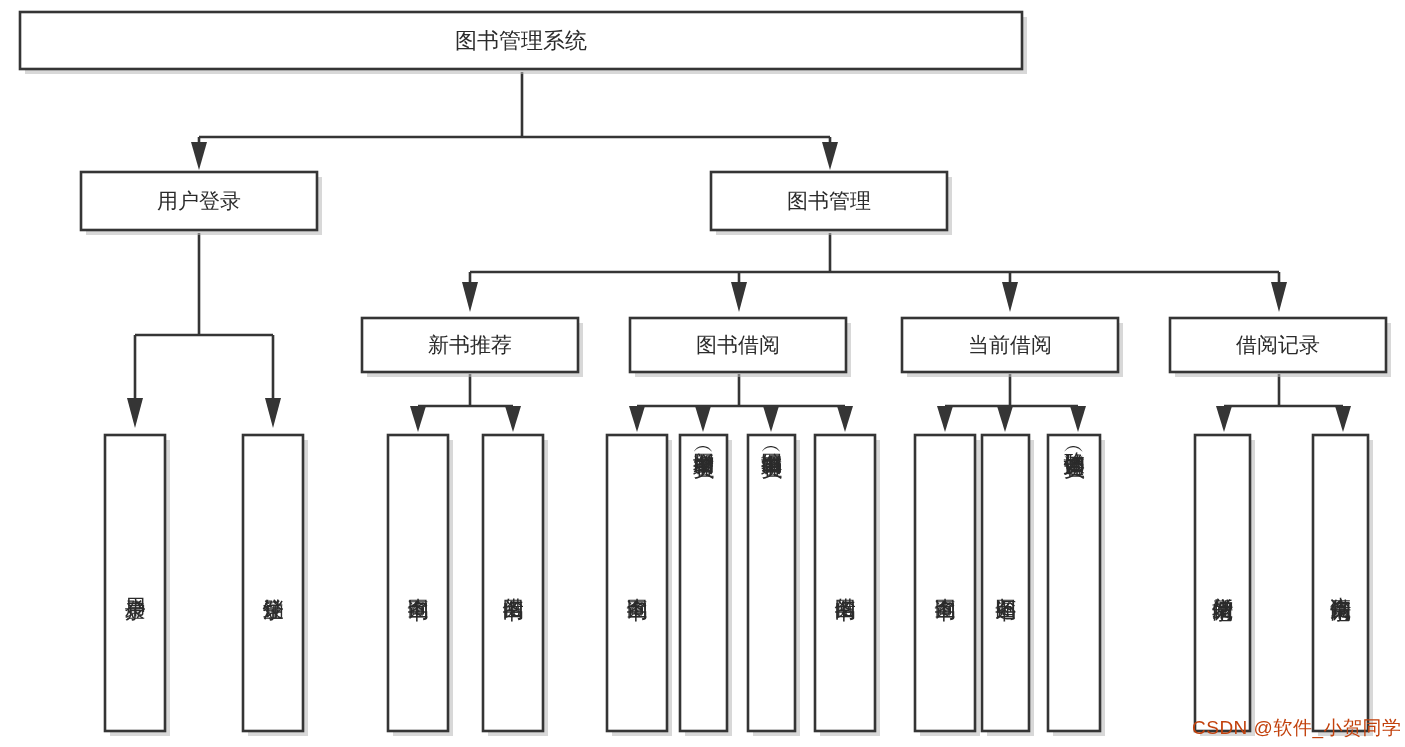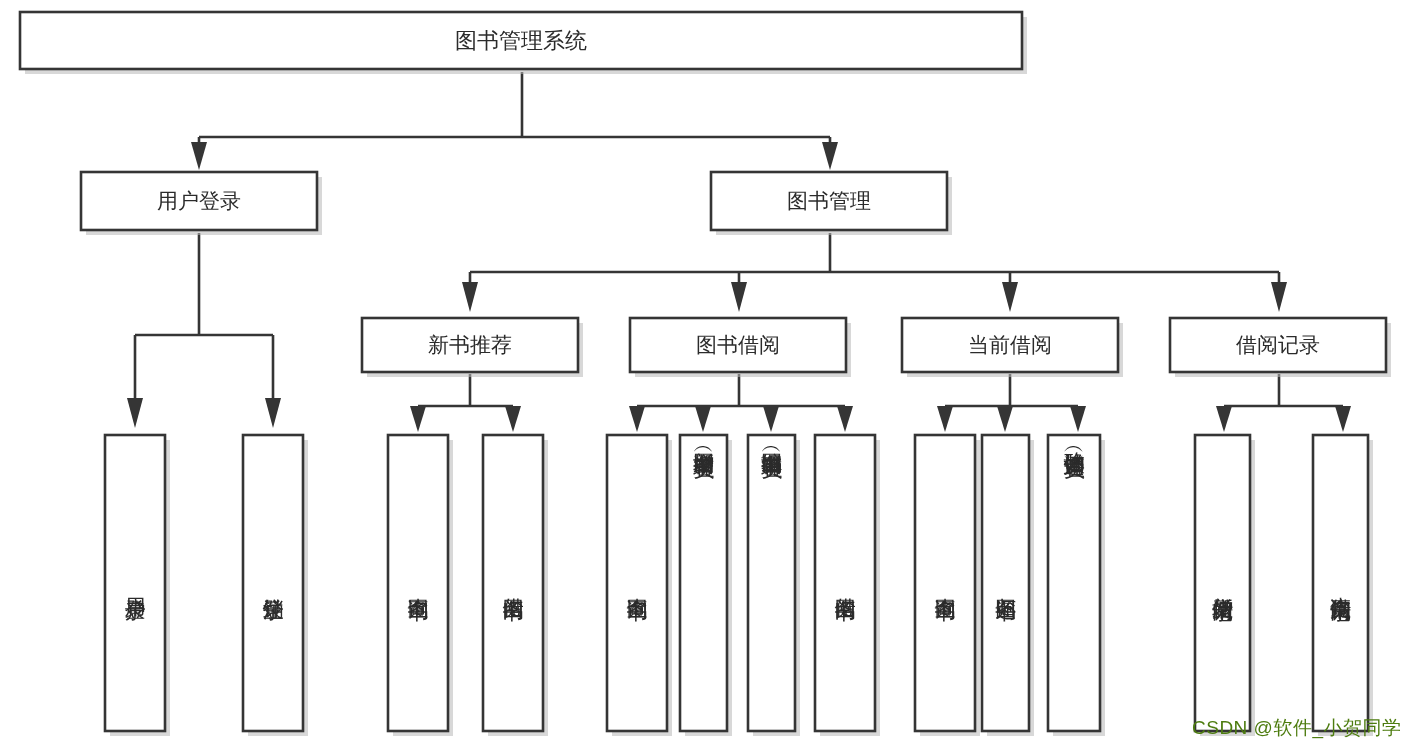--- a/index.html
+++ b/index.html
@@ -77,21 +77,21 @@
     line-height: 1.08;
     color: #2b2b2b;
     letter-spacing: 1px;
     white-space: nowrap;
     text-align: center;
   }
   .watermark {
     position: absolute;
     font-family: "Liberation Sans", "DejaVu Sans", sans-serif;
     font-size: 19px;
-    color: #4d7c0f;
+    color: #c2410c;
     white-space: nowrap;
     letter-spacing: 0.5px;
   }
 </style>
 </head>
 <body>
 
 <div id="diagram-root">
 
   <svg class="tree-canvas" viewBox="0 0 1405 747" xmlns="http://www.w3.org/2000/svg">

